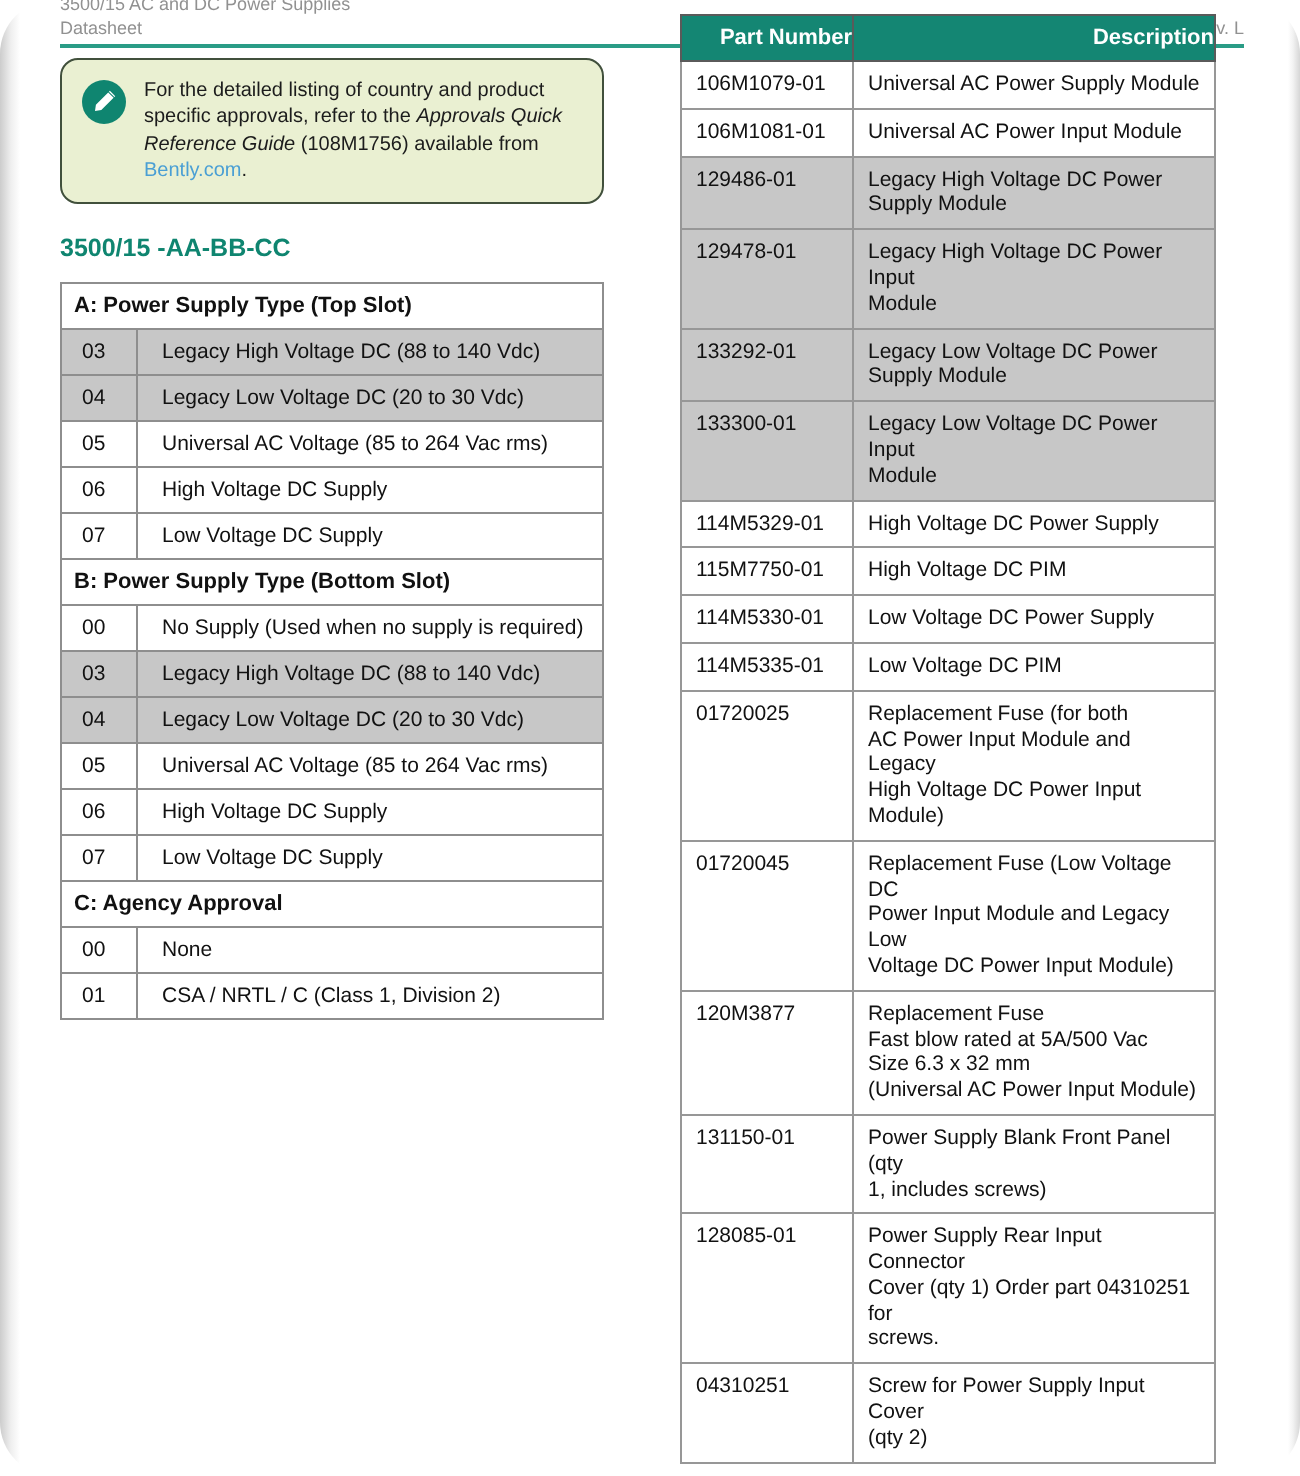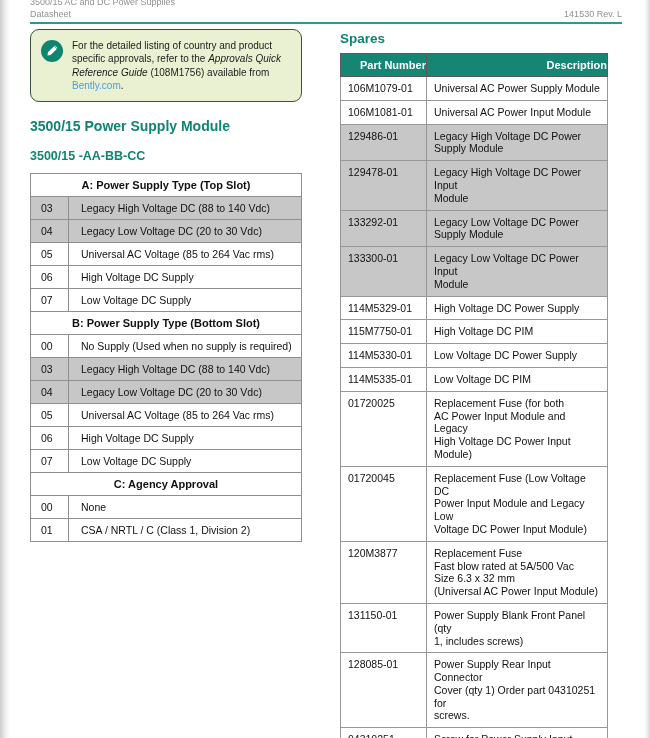--- a/index.html
+++ b/index.html
@@ -6,21 +6,21 @@
     --teal:#0f8570;
     --rule:#2a9c86;
     --header-bg:#148673;
     --shade:#c7c7c7;
     --note-bg:#eaf0d2;
     --note-border:#41503c;
     --link:#4a9fd4;
   }
   *{margin:0;padding:0;box-sizing:border-box;}
   body{background:#ffffff;font-family:"Liberation Sans",sans-serif;}
-  .page{position:relative;width:650px;height:738px;background:#fff;overflow:hidden;}
+  .page{position:relative;width:650px;height:738px;background:#fff;overflow:hidden;border-radius:27px;}
   .edge-left{position:absolute;left:0;top:0;bottom:0;width:10px;
     background:linear-gradient(to right,#cccccc,#efefef 55%,#ffffff);}
   .edge-right{position:absolute;right:0;top:0;bottom:0;width:6px;
     background:linear-gradient(to left,#d6d6d6,#f3f3f3 60%,#ffffff);}
 
   
   .doc-header{position:absolute;left:30px;top:0;width:592px;}
   .hdr-line1{position:absolute;left:0;top:-3px;font-size:9px;color:#919191;white-space:nowrap;}
   .hdr-line2{position:absolute;left:0;top:9px;font-size:9px;color:#919191;}
   .hdr-ref{position:absolute;right:0;top:9px;font-size:9px;color:#919191;}
@@ -40,21 +40,21 @@
   .note-icon svg{width:12px;height:12px;}
   .note-italic{font-style:italic;}
   .note-link{color:var(--link);text-decoration:none;cursor:pointer;}
 
   .h2-teal{margin-top:16px;font-size:14px;font-weight:bold;color:var(--teal);}
   .h3-teal{margin-top:15px;font-size:12.5px;font-weight:bold;color:var(--teal);}
 
   table{border-collapse:collapse;}
   .ordering-table{margin-top:10px;width:272px;border:1.5px solid #4a4a4a;font-size:10.5px;color:#111;}
   .ordering-table td{border:1px solid #8e8e8e;vertical-align:middle;}
-  .ordering-table td.sec{font-weight:bold;font-size:11px;background:#fff;padding:5px 6px;text-align:center;}
+  .ordering-table td.sec{font-weight:bold;font-size:11px;background:#fff;padding:5px 6px;}
   .ordering-table td.code{width:38px;font-weight:normal;padding:5px 0 5px 10px;}
   .ordering-table td.desc{padding:5px 4px 5px 12px;}
   .ordering-table tr.shaded td{background:var(--shade);}
 
   .spares-title{margin-top:31px;font-size:13.5px;font-weight:bold;color:var(--teal);}
   .spares-table{margin-top:7px;width:268px;border:1.5px solid #5a5a5a;font-size:10.5px;color:#111;}
   .spares-table th{background:var(--header-bg);color:#fff;font-size:11px;font-weight:bold;
     padding:5px 0;text-align:right;border:1px solid #5a5a5a;}
   .spares-table td{border:1px solid #979797;vertical-align:top;}
   .spares-table td.part{width:86px;padding:5px 2px 5px 7px;white-space:nowrap;}
@@ -81,21 +81,20 @@
       <span class="note-icon">
         <svg viewBox="0 0 16 16">
             <path d="M10.8 1.6 L14.4 5.2 L6.2 13.4 L2.0 14.0 L2.6 9.8 Z M11.9 0.5 L15.5 4.1 L14.9 4.7 L11.3 1.1 Z" fill="#ffffff" transform="rotate(0 8 8)"></path>
           </svg>
       </span>
       <span>
         <span>For the detailed listing of country and product specific approvals, refer to the </span><span class="note-italic">Approvals Quick Reference Guide</span><span> (108M1756) available from </span><a class="note-link">Bently.com</a><span>.</span>
       </span>
     </div>
 
-    <div class="h2-teal">3500/15 Power Supply Module</div>
     <div class="h3-teal">3500/15 -AA-BB-CC</div>
 
     <table class="ordering-table">
       <tbody>
           <tr>
             <td class="sec" colspan="2">A: Power Supply Type (Top Slot)</td>
           </tr>
           <tr class="shaded">
             <td class="code">03</td>
             <td class="desc">Legacy High Voltage DC (88 to 140 Vdc)</td>
@@ -152,21 +151,20 @@
           </tr>
           <tr>
             <td class="code">01</td>
             <td class="desc">CSA / NRTL / C (Class 1, Division 2)</td>
           </tr>
         </tbody>
     </table>
   </div>
 
   <div class="col-right">
-    <div class="spares-title">Spares</div>
     <table class="spares-table">
       <thead>
         <tr>
           <th>Part Number</th>
           <th>Description</th>
         </tr>
       </thead>
       <tbody>
           <tr>
             <td class="part">106M1079-01</td>

